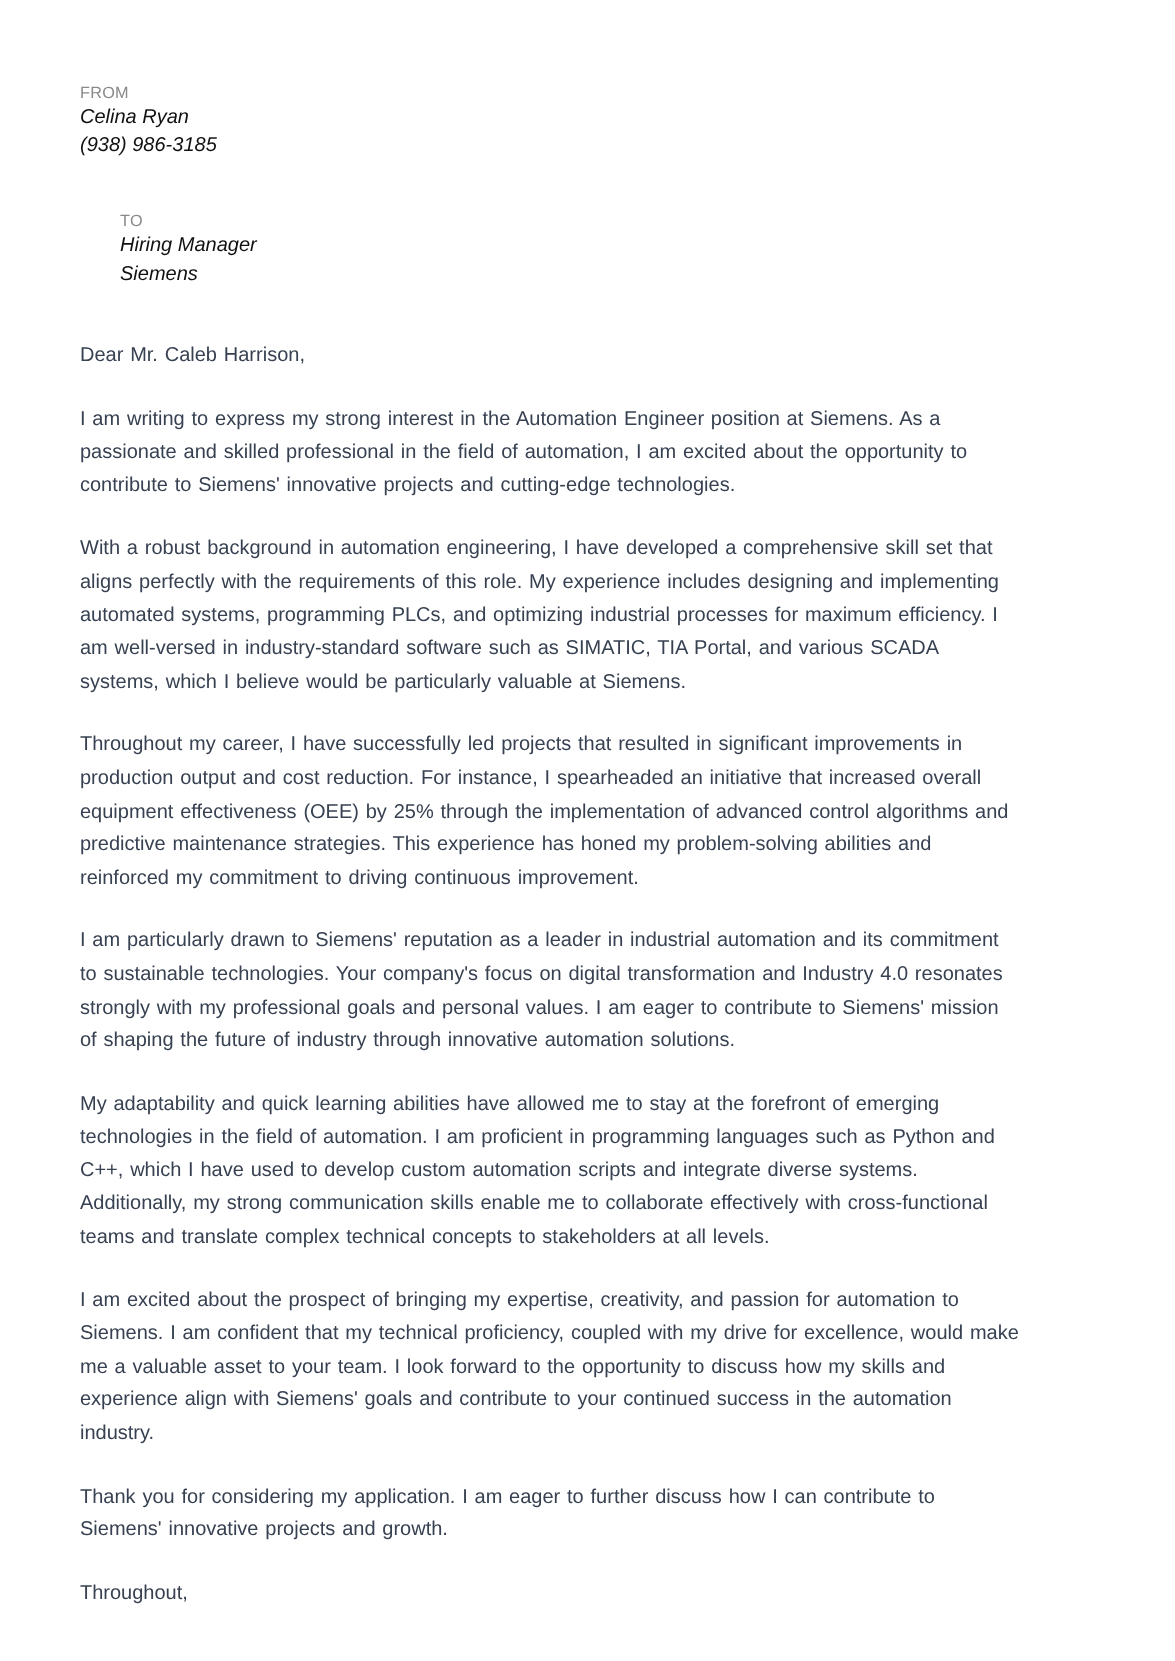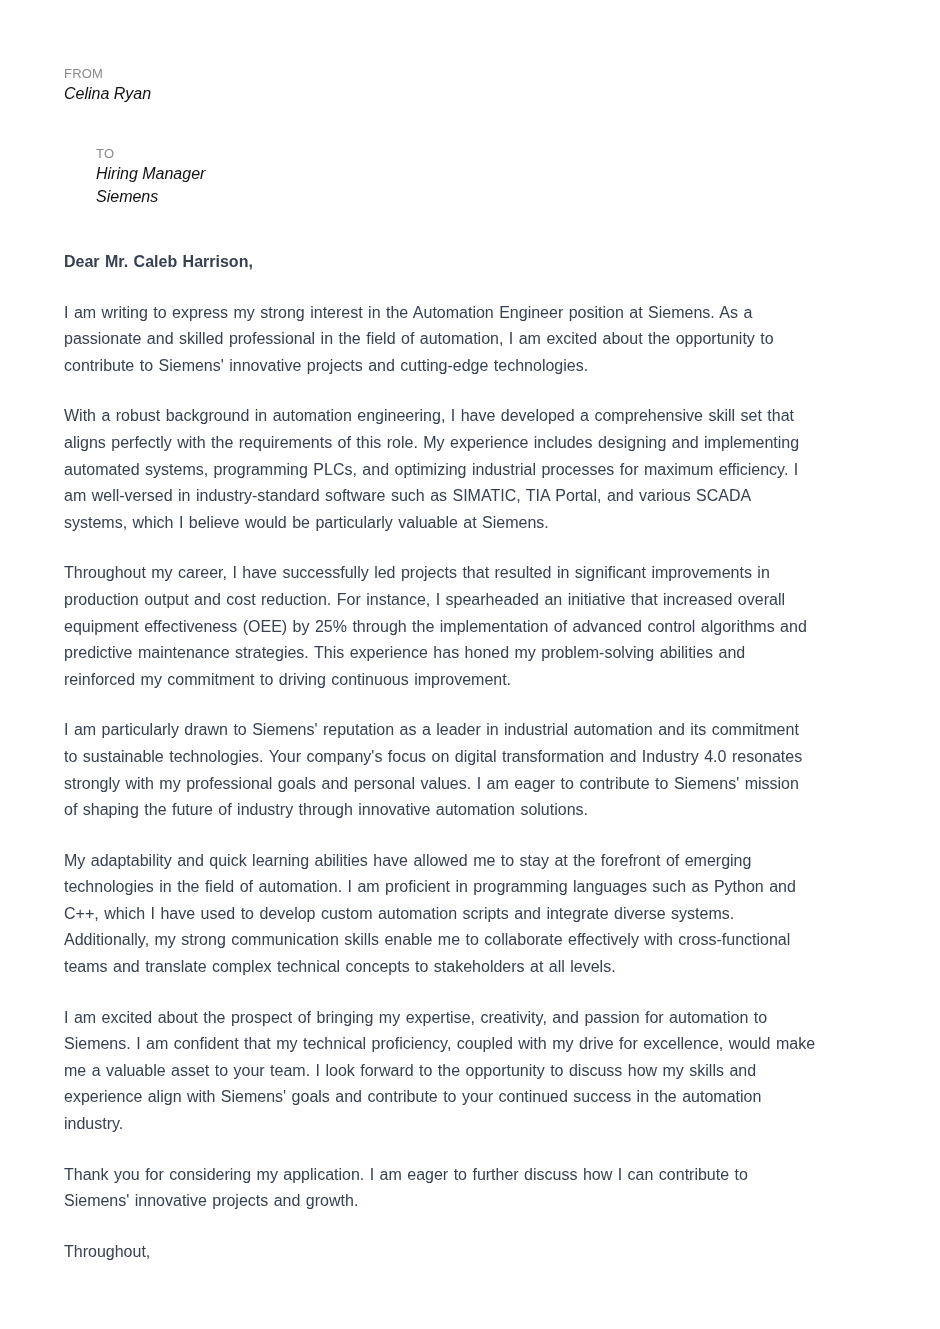--- a/index.html
+++ b/index.html
@@ -8,30 +8,31 @@
     font-family: "Liberation Sans", "DejaVu Sans", sans-serif;
   }
   .page { position: relative; padding: 66px 44px 0 64px; box-sizing: border-box; width: 860px; }
   .label { font-size: 13px; color: #8a8a8a; letter-spacing: 0.2px; line-height: 16px; margin: 0; }
   .contact-block { margin: 0; }
   .contact-line { font-size: 16px; color: #111111; line-height: 23px; margin: 0; font-style: italic; }
   .from-block { margin-bottom: 41px; }
   .to-block { margin-bottom: 41px; margin-left: 32px; }
   .letter { color: #374151; font-size: 16px; line-height: 26.6px; }
   .letter p { margin: 0 0 24px 0; word-spacing: 1px; }
-  .salutation { margin-bottom: 24px !important; font-weight: bold; }
+  .salutation { margin-bottom: 24px !important; }
 </style>
 </head>
 <body>
 
 <div class="page">
 
   <div class="contact-block from-block">
     <p class="label">FROM</p>
     <p class="contact-line">Celina Ryan</p>
+    <p class="contact-line">(938) 986-3185</p>
   </div>
 
   <div class="contact-block to-block">
     <p class="label">TO</p>
     <p class="contact-line">Hiring Manager</p>
     <p class="contact-line">Siemens</p>
   </div>
 
   <div class="letter">
     <p class="salutation">Dear Mr. Caleb Harrison,</p>

